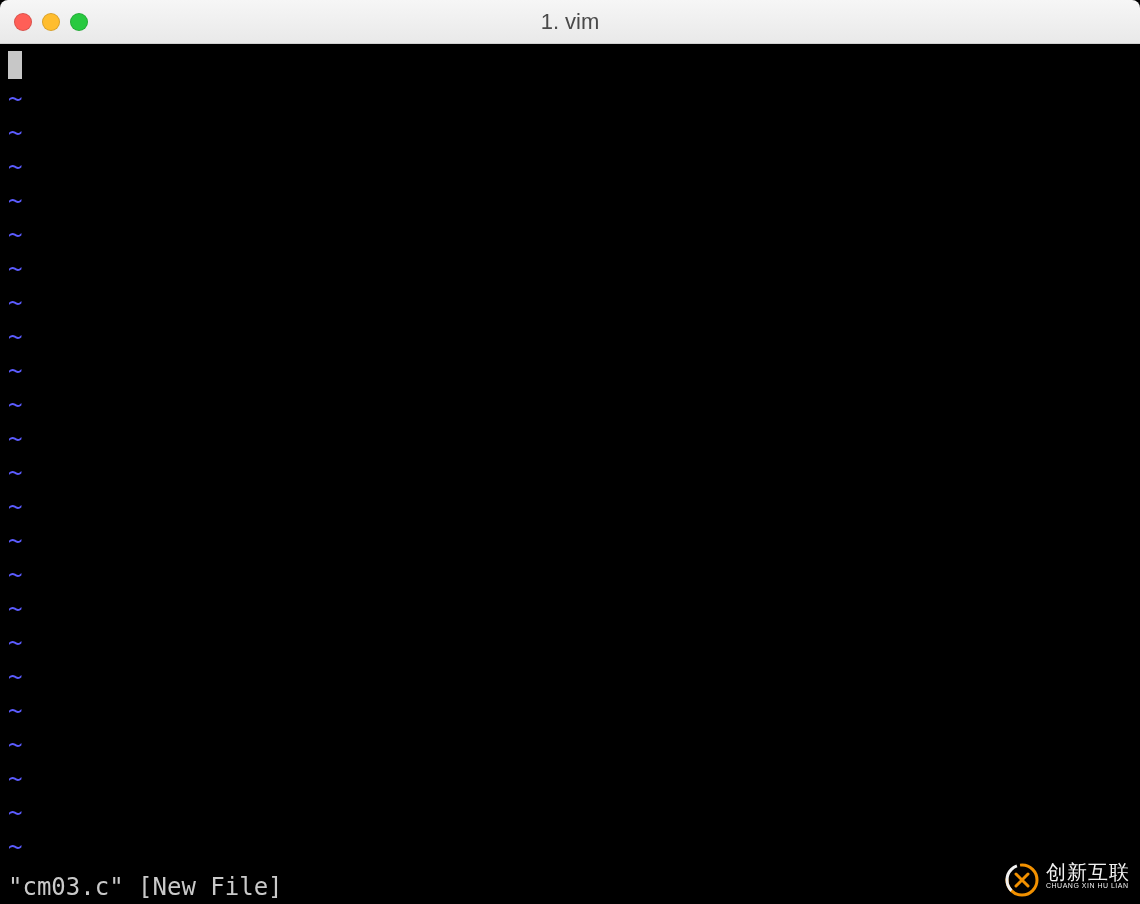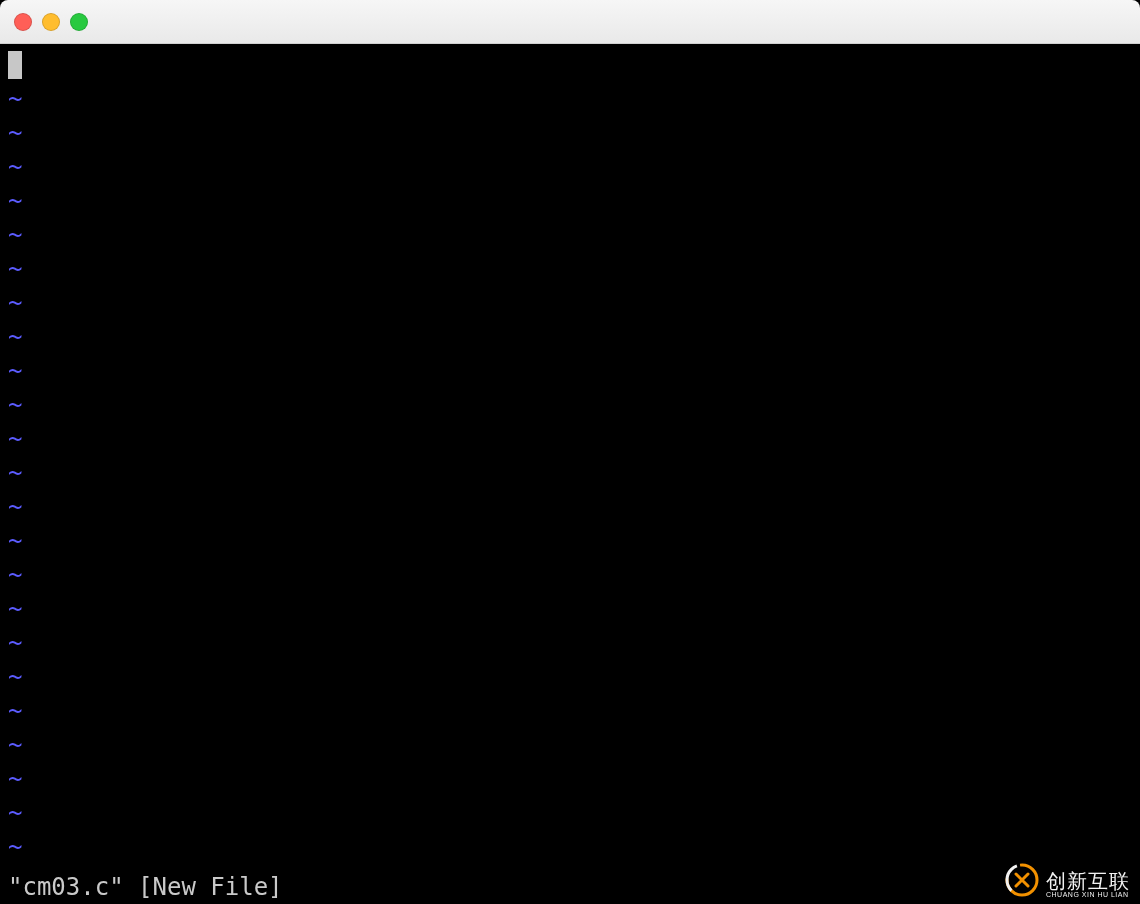--- a/index.html
+++ b/index.html
@@ -95,21 +95,21 @@
       height: 34px;
       line-height: 34px;
       padding-left: 2px;
       white-space: pre;
     }
     .watermark {
       position: absolute;
       right: 10px;
       bottom: 6px;
       display: flex;
-      align-items: flex-end;
+      align-items: flex-start;
       gap: 6px;
       opacity: 0.95;
     }
     .watermark-logo {
       width: 36px;
       height: 36px;
     }
     .watermark-text {
       display: flex;
       flex-direction: column;
@@ -131,20 +131,21 @@
 </head>
 <body>
 
 <div class="window">
   <div class="titlebar">
     <div class="traffic-lights">
       <div class="traffic-light tl-close"></div>
       <div class="traffic-light tl-min"></div>
       <div class="traffic-light tl-max"></div>
     </div>
+    <div class="window-title">1. vim</div>
   </div>
 
   <div class="terminal-area">
     <div class="editor-lines">
       <div class="cursor-line">
         <span class="cursor-block"></span>
       </div>
 
     <div class="tilde-line">~</div>
         <div class="tilde-line">~</div>

